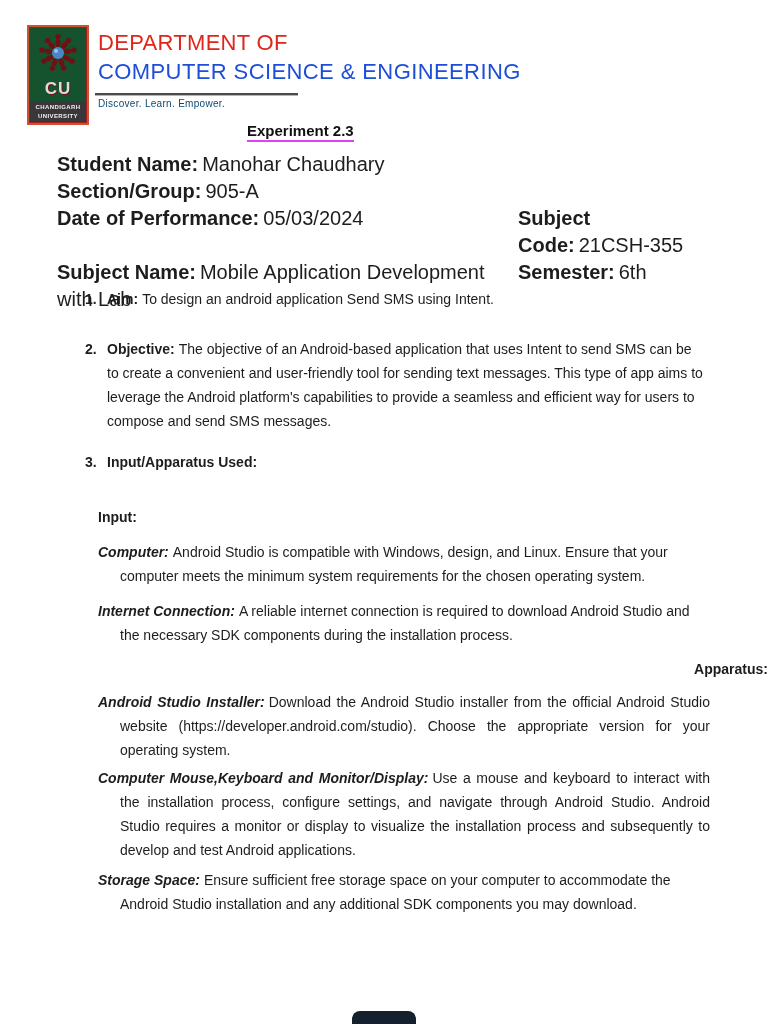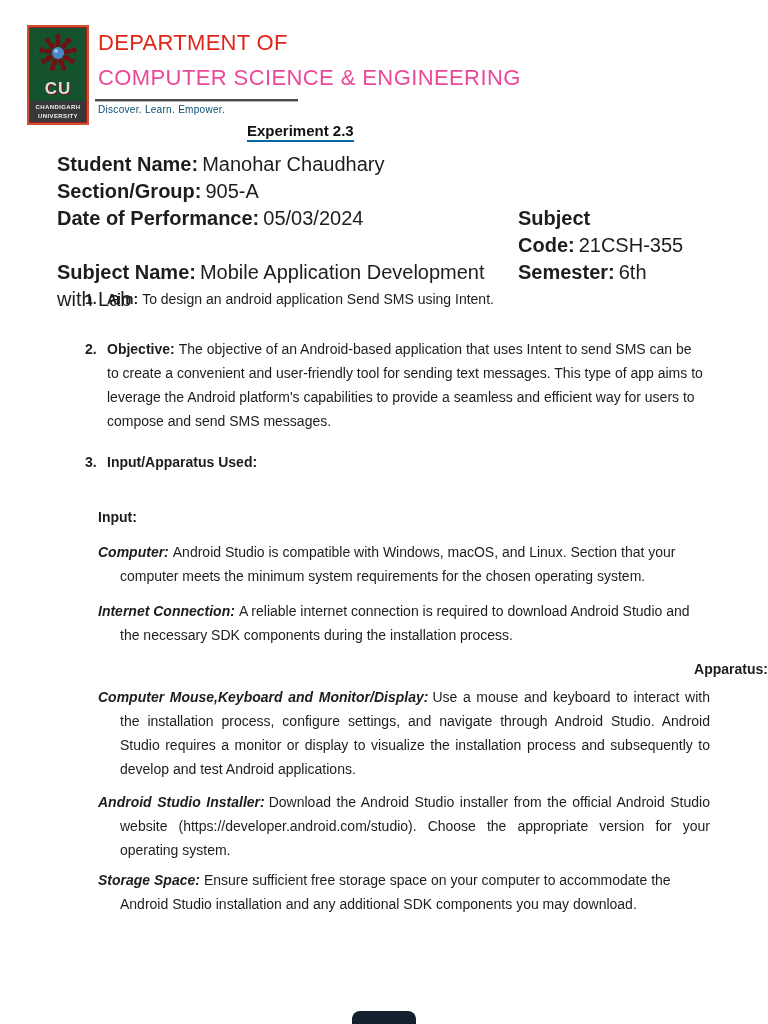--- a/index.html
+++ b/index.html
@@ -22,32 +22,32 @@
     text-shadow:1px 1px 0 #7a1012;
   }
   .logo .band {
     position:absolute; left:1px; right:1px; bottom:1px; height:21px;
     background:#3a373a; color:#f2f2f2; text-align:center;
     font-size:6px; line-height:9px; letter-spacing:.4px; padding-top:2px;
     font-weight:bold;
   }
   .dept { position:absolute; left:98px; top:30px; }
   .dept .l1 { color:#df261b; font-size:22px; line-height:25px; letter-spacing:.3px; }
-  .dept .l2 { color:#ec4899; font-size:22px; line-height:30px; letter-spacing:.4px; margin-top:8px; }
+  .dept .l2 { color:#1d4ed8; font-size:22px; line-height:30px; letter-spacing:.4px; margin-top:2px; }
   .dept .rule {
     width:203px; height:3px; margin:6px 0 0 -3px;
     border-top:2px solid #4b4b4b; border-bottom:1px solid #b3b3b3;
   }
   .dept .tagline { color:#0c4a6e; font-size:10px; margin-top:2px; letter-spacing:.3px; }
   
   .doc-title {
     position:absolute; left:247px; top:122px;
     font-size:15px; font-weight:bold; color:#111;
   }
-  .doc-title span { display:inline-block; border-bottom:2px solid #0369a1; padding-bottom:1px; }
+  .doc-title span { display:inline-block; border-bottom:2px solid #d946ef; padding-bottom:1px; }
   
   .info { position:absolute; left:57px; top:151px; width:655px; font-size:20px; }
   .info .row { display:flex; line-height:27px; }
   .info .cell-l { width:461px; flex:none; }
   .info .cell-r { flex:1; }
   .info .row:first-child .cell-r { padding-left:4px; }
   .info b { font-weight:bold; margin-right:4px; }
   
   .body { position:absolute; left:0; top:280px; width:768px; font-size:14px; line-height:24px; }
   .sec { display:flex; margin:0 62px 0 85px; }
@@ -146,35 +146,35 @@
     </div>
 
     <div class="sec sec-3">
       <div class="num">3.</div>
       <div class="content"><b>Input/Apparatus Used:</b><span></span></div>
     </div>
 
     <div class="h-input">Input:</div>
 
     <p class="para p-computer">
-      <b>Computer:</b><span>Android Studio is compatible with Windows, macOS, and Linux. Section that your computer meets the minimum system requirements for the chosen operating system.</span>
+      <b>Computer:</b><span>Android Studio is compatible with Windows, design, and Linux. Ensure that your computer meets the minimum system requirements for the chosen operating system.</span>
     </p>
 
     <p class="para p-internet">
       <b>Internet Connection:</b><span>A reliable internet connection is required to download Android Studio and the necessary SDK components during the installation process.</span>
     </p>
 
     <div class="h-apparatus">Apparatus:</div>
 
+    <p class="para p-installer justify">
+      <b>Android Studio Installer:</b><span>Download the Android Studio installer from the official Android Studio website (https://developer.android.com/studio). Choose the appropriate version for your operating system.</span>
+    </p>
+
     <p class="para p-mouse justify">
       <b>Computer Mouse,Keyboard and Monitor/Display:</b><span>Use a mouse and keyboard to interact with the installation process, configure settings, and navigate through Android Studio. Android Studio requires a monitor or display to visualize the installation process and subsequently to develop and test Android applications.</span>
-    </p>
-
-    <p class="para p-installer justify">
-      <b>Android Studio Installer:</b><span>Download the Android Studio installer from the official Android Studio website (https://developer.android.com/studio). Choose the appropriate version for your operating system.</span>
     </p>
 
     <p class="para p-storage">
       <b>Storage Space:</b><span>Ensure sufficient free storage space on your computer to accommodate the Android Studio installation and any additional SDK components you may download.</span>
     </p>
 
   </div>
 
   <div class="viewer-toolbar"></div>
 

